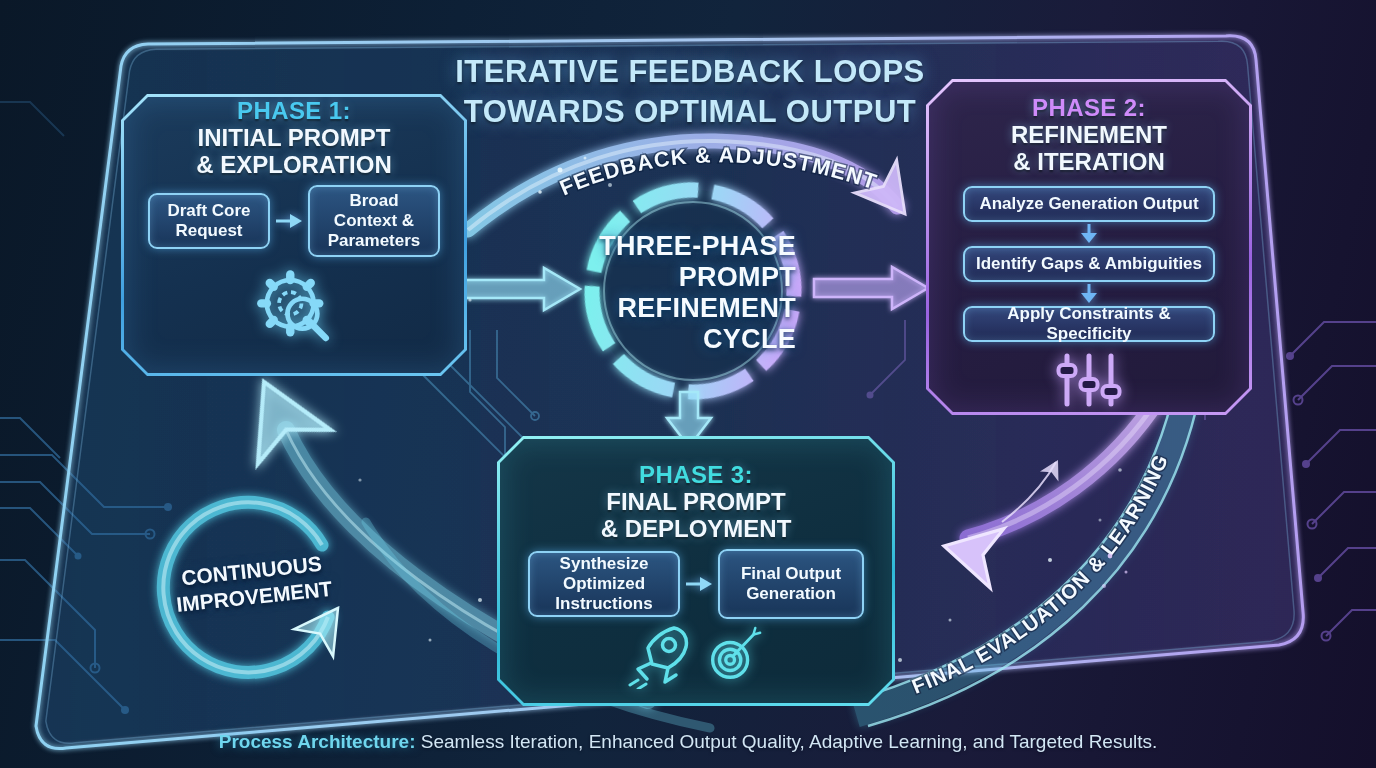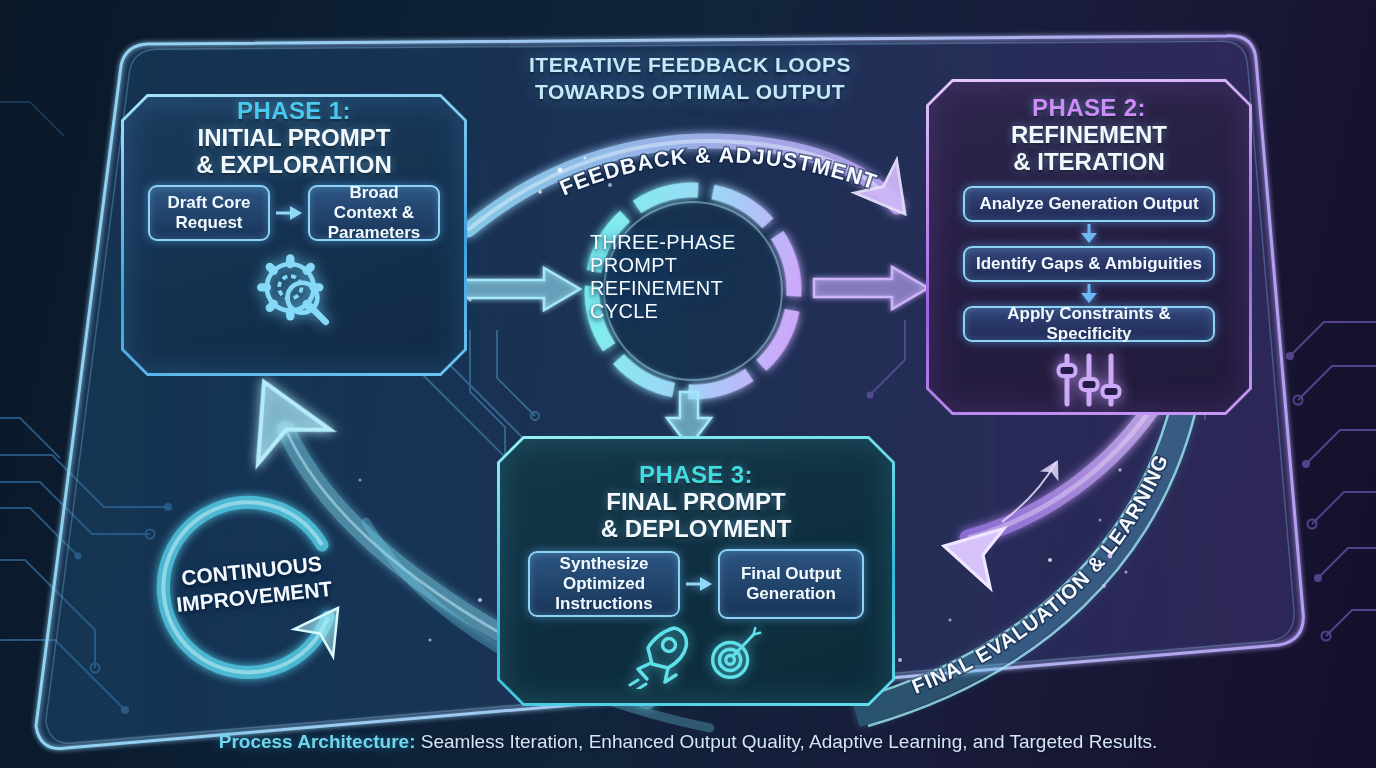--- a/index.html
+++ b/index.html
@@ -5,21 +5,21 @@
   html,body{margin:0;padding:0;background:#060b14;}
   .stage{
     position:relative;width:1376px;height:768px;overflow:hidden;
     font-family:"Liberation Sans",sans-serif;
     background:linear-gradient(102deg,#0a1828 0%,#0d2036 30%,#11243c 48%,#1a1b3a 72%,#140f2b 100%);
   }
   .stage svg.art{position:absolute;left:0;top:0;z-index:0;}
   .overlay{position:absolute;z-index:2;}
 
   .title{left:390px;top:52px;width:600px;text-align:center;
-    font-size:21px;font-weight:700;letter-spacing:.5px;line-height:1.28;color:#c4e9fa;
+    font-size:31px;font-weight:700;letter-spacing:.5px;line-height:1.28;color:#c4e9fa;
     text-shadow:0 0 16px rgba(120,200,255,.55),0 2px 3px rgba(0,0,0,.6);}
 
   .phase-box{position:absolute;z-index:2;padding:3px;
     clip-path:polygon(26px 0,calc(100% - 26px) 0,100% 26px,100% calc(100% - 26px),calc(100% - 26px) 100%,26px 100%,0 calc(100% - 26px),0 26px);}
   .phase-box .inner{width:100%;height:100%;box-sizing:border-box;
     clip-path:polygon(24px 0,calc(100% - 24px) 0,100% 24px,100% calc(100% - 24px),calc(100% - 24px) 100%,24px 100%,0 calc(100% - 24px),0 24px);
     display:flex;flex-direction:column;align-items:center;}
   .p1{left:121px;top:94px;width:340px;height:276px;
     background:linear-gradient(170deg,#a5e4fb,#3f9fe0 60%,#6cc7f2);
     filter:drop-shadow(0 0 14px rgba(80,190,255,.8));}
@@ -44,31 +44,31 @@
 
   .steps-row{display:flex;align-items:center;justify-content:center;gap:5px;margin-top:6px;}
   .steps-col{display:flex;flex-direction:column;align-items:center;margin-top:10px;}
   .pill{border:2px solid #8ed2f5;border-radius:9px;
     background:linear-gradient(180deg,rgba(46,88,134,.92),rgba(25,53,90,.94));
     color:#f2faff;font-size:17px;font-weight:700;line-height:1.18;
     display:flex;align-items:center;justify-content:center;text-align:center;
     box-shadow:0 0 10px rgba(90,180,240,.55),inset 0 0 9px rgba(130,205,250,.3);
     padding:4px 6px;box-sizing:border-box;}
   .p2 .pill{background:linear-gradient(180deg,rgba(52,74,128,.92),rgba(32,42,86,.94));}
-  .pw1{width:122px;height:56px;} .pw2{width:132px;height:56px;}
+  .pw1{width:122px;height:56px;} .pw2{width:132px;height:72px;}
   .pw3{width:252px;height:36px;}
   .pw4{width:152px;height:66px;} .pw5{width:146px;height:70px;}
   .conn{flex:none;filter:drop-shadow(0 0 4px rgba(110,180,245,.8));}
   .vconn{margin:2px 0;filter:drop-shadow(0 0 4px rgba(110,180,245,.8));}
   .picon{margin-top:9px;filter:drop-shadow(0 0 7px rgba(110,215,250,.75));}
   .picon2{margin-top:9px;filter:drop-shadow(0 0 7px rgba(200,160,255,.75));}
   .icons-row{display:flex;align-items:center;gap:12px;margin-top:4px;}
 
-  .center-text{left:590px;top:231px;width:206px;text-align:left;z-index:2;
-    font-size:20px;font-weight:400;color:#f6fbff;line-height:1.15;letter-spacing:.3px;
+  .center-text{left:590px;top:231px;width:206px;text-align:right;z-index:2;
+    font-size:27px;font-weight:700;color:#f6fbff;line-height:1.15;letter-spacing:.3px;
     text-shadow:0 0 12px rgba(40,120,180,.8),0 2px 4px rgba(0,20,45,.85);}
 
   .loop-label{left:150px;top:558px;width:206px;text-align:center;z-index:2;
     transform:rotate(-6deg);font-size:21px;font-weight:700;color:#f4faff;line-height:1.25;
     text-shadow:0 0 10px rgba(20,60,100,.9),0 2px 4px rgba(0,10,30,.85);}
 
   .footer{left:0;right:0;top:731px;text-align:center;z-index:2;font-size:19px;}
   .footer .lead{color:#6fd6ee;font-weight:700;text-shadow:0 0 10px rgba(60,190,230,.5);}
   .footer .rest{color:#d2e6f4;font-weight:400;text-shadow:0 1px 3px rgba(0,10,30,.7);margin-top:40px;}
   svg text{font-family:"Liberation Sans",sans-serif;}

